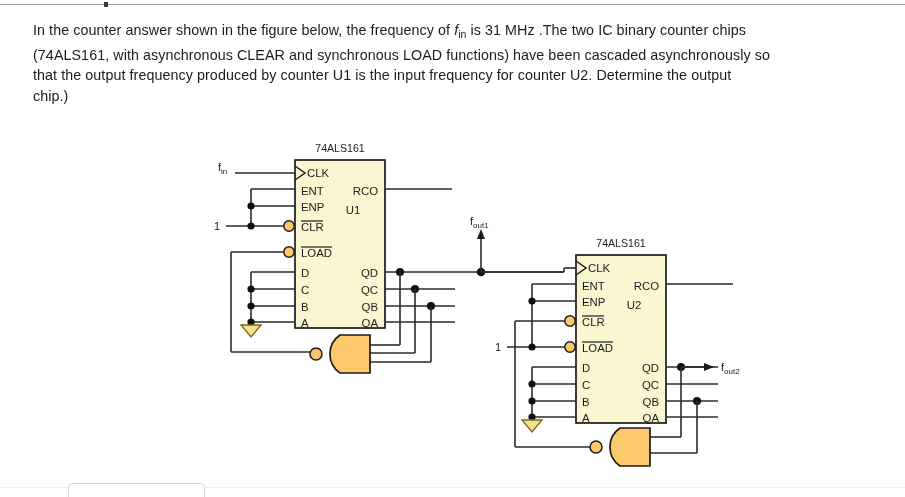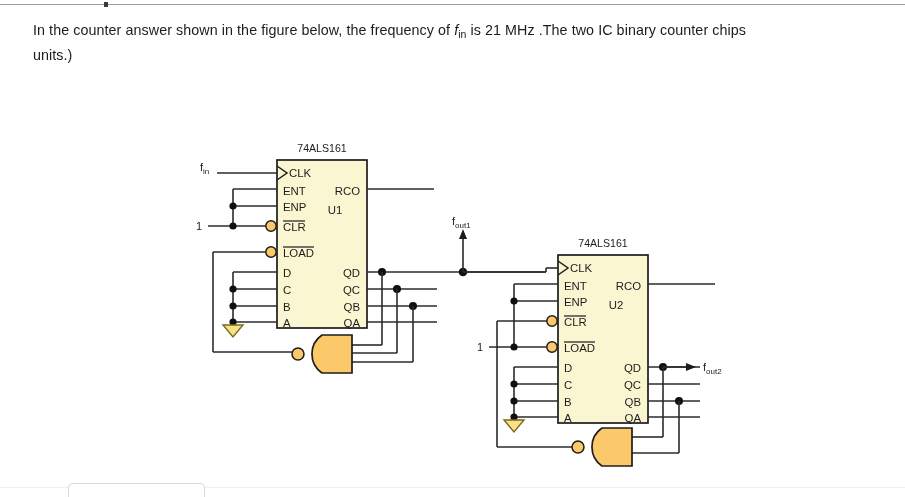--- a/index.html
+++ b/index.html
@@ -18,21 +18,21 @@
   }
   #question{
     position:absolute;left:33px;top:20px;width:845px;
     font-size:14.3px;line-height:20.6px;color:#1c1c1c;
     letter-spacing:.005em;
   }
   #question p{margin:0;}
   .ital{font-style:italic;}
   .sub{font-size:10.5px;vertical-align:-0.28em;font-style:normal;letter-spacing:0;}
   #circuit{
-    position:absolute;left:0;top:125px;width:767px;height:360px;
+    position:absolute;left:0;top:125px;width:767px;height:360px;padding-left:18px;
   }
   #bottombox{
     position:absolute;left:68px;top:483px;width:135px;height:26px;
     border:1px solid #d9d9d9;border-radius:5px;background:#fff;
     box-shadow:0 0 1px rgba(0,0,0,.05);
   }
   #bottomrule{
     position:absolute;left:0px;top:487px;width:905px;height:1px;background:#f0f0f0;
   }
   svg{display:block;}
@@ -48,22 +48,24 @@
   .ovl{stroke:#1c1c1c;stroke-width:1.2;}
   .clkarrow{fill:none;stroke:#1c1c1c;stroke-width:1.5;}
 </style>
 </head>
 <body>
 
 <div id="topline"></div>
 <div id="topdot"></div>
 
 <div id="question">
-  <p><span>In the counter answer shown in the figure below, the frequency of </span><span class="ital"><span>f</span><span class="sub">in</span></span><span> is 21 MHz .The two IC binary counter chips</span></p>
-  <p>units.)</p>
+  <p><span>In the counter answer shown in the figure below, the frequency of </span><span class="ital"><span>f</span><span class="sub">in</span></span><span> is 31 MHz .The two IC binary counter chips</span></p>
+  <p>(74ALS161, with asynchronous CLEAR and synchronous LOAD functions) have been cascaded asynchronously so</p>
+  <p>that the output frequency produced by counter U1 is the input frequency for counter U2.  Determine the output</p>
+  <p>chip.)</p>
 </div>
 
 <div id="circuit">
 <svg width="905" height="360" viewBox="0 0 905 360" xmlns="http://www.w3.org/2000/svg">
 
   <g>
     <rect class="chipbox" x="277" y="35" width="90" height="168"></rect>
     <text class="chiptxt" x="322" y="27" text-anchor="middle">74ALS161</text>
     <text class="pintxt" x="335" y="89" text-anchor="middle">U1</text>
 

